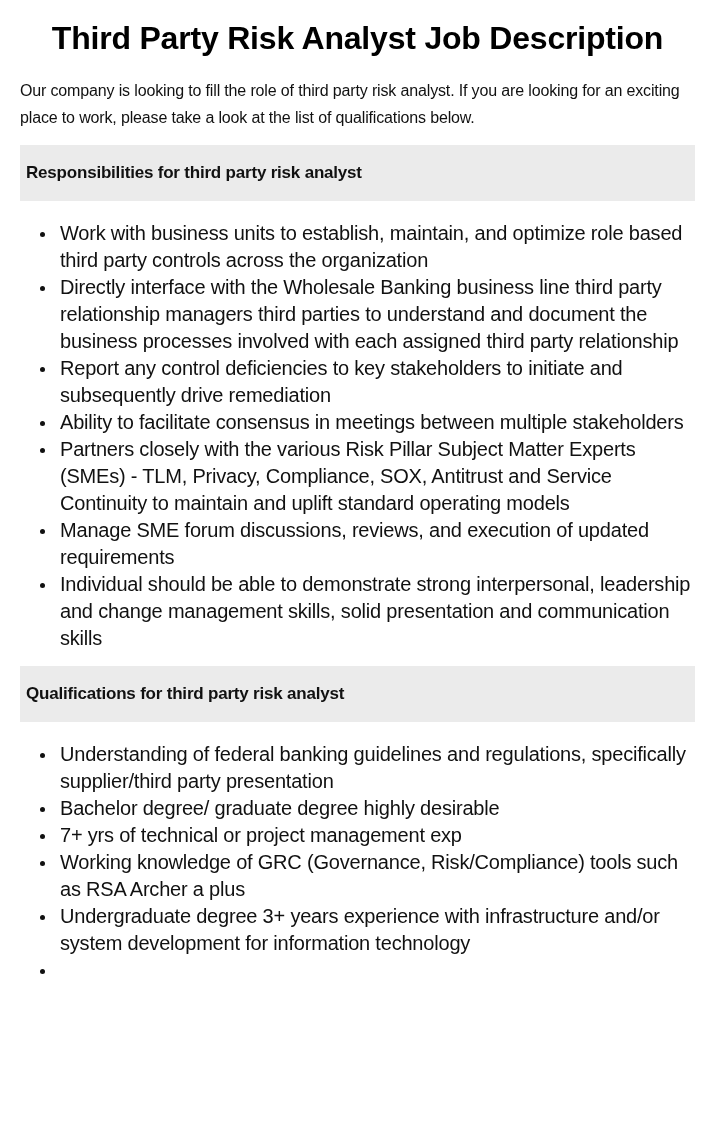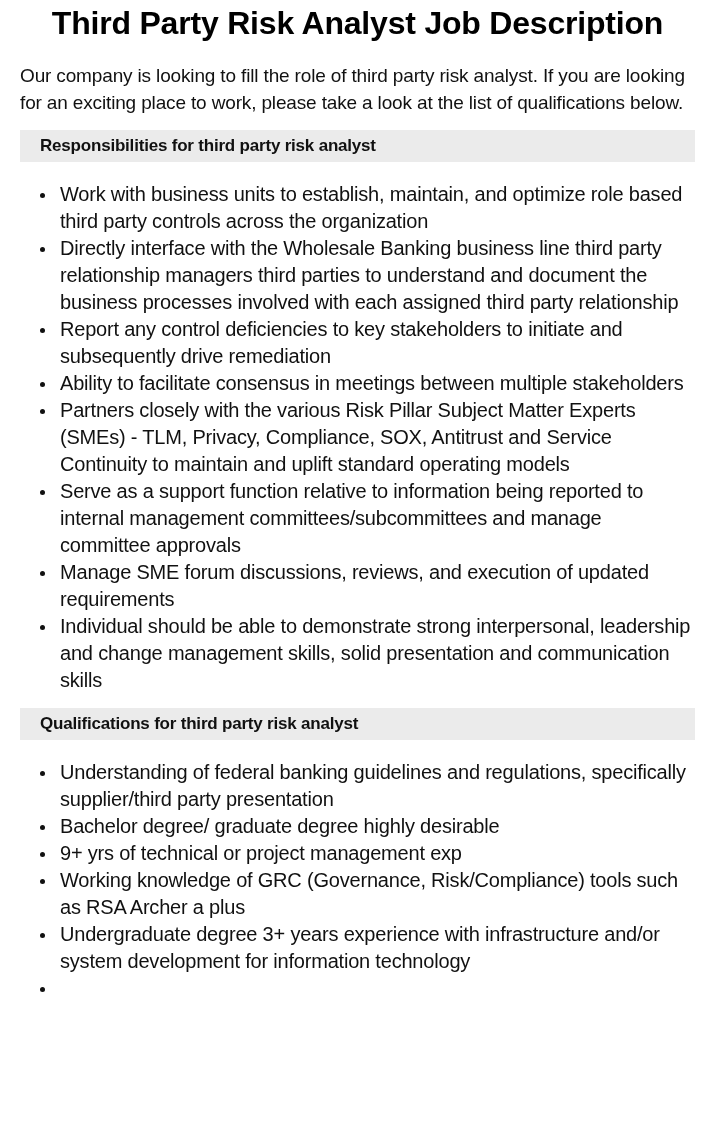--- a/index.html
+++ b/index.html
@@ -12,40 +12,40 @@
       height: 1137px;
       overflow: hidden;
       font-family: "Liberation Sans", sans-serif;
       color: #111111;
     }
     .page {
       padding: 0 25px 0 20px;
     }
     h1 {
       margin: 0;
-      padding-top: 3px;
+      padding-top: 18px;
       height: 42px;
       line-height: 40px;
       font-size: 32px;
       font-weight: bold;
       text-align: center;
       letter-spacing: -0.2px;
       color: #000000;
     }
     .intro {
       margin: 17px 0 0 0;
-      font-size: 19px;
+      font-size: 16px;
       line-height: 27px;
       letter-spacing: -0.15px;
     }
     .section-header {
       margin-top: 14px;
-      height: 32px;
+      height: 56px;
       background: #ebebeb;
-      padding-left: 20px;
+      padding-left: 6px;
       display: flex;
       align-items: center;
       font-size: 17px;
       font-weight: bold;
       color: #111111;
       letter-spacing: -0.2px;
     }
     ul {
       margin: 19px 0 0 0;
       padding-left: 40px;
@@ -75,27 +75,26 @@
   <h1>Third Party Risk Analyst Job Description</h1>
   <p class="intro">Our company is looking to fill the role of third party risk analyst. If you are looking for an exciting place to work, please take a look at the list of qualifications below.</p>
 
   <div class="section-header">Responsibilities for third party risk analyst</div>
   <ul>
     <li><span class="bullet"></span><span>Work with business units to establish, maintain, and optimize role based third party controls across the organization</span></li>
     <li><span class="bullet"></span><span>Directly interface with the Wholesale Banking business line third party relationship managers third parties to understand and document the business processes involved with each assigned third party relationship</span></li>
     <li><span class="bullet"></span><span>Report any control deficiencies to key stakeholders to initiate and subsequently drive remediation</span></li>
     <li><span class="bullet"></span><span>Ability to facilitate consensus in meetings between multiple stakeholders</span></li>
     <li><span class="bullet"></span><span>Partners closely with the various Risk Pillar Subject Matter Experts (SMEs) - TLM, Privacy, Compliance, SOX, Antitrust and Service Continuity to maintain and uplift standard operating models</span></li>
-    <li><span class="bullet"></span><span>Serve as a support function relative to information being reported to internal management committees/subcommittees and manage committee approvals</span></li>
     <li><span class="bullet"></span><span>Manage SME forum discussions, reviews, and execution of updated requirements</span></li>
     <li><span class="bullet"></span><span>Individual should be able to demonstrate strong interpersonal, leadership and change management skills, solid presentation and communication skills</span></li>
   </ul>
 
   <div class="section-header sec2">Qualifications for third party risk analyst</div>
   <ul>
     <li><span class="bullet"></span><span>Understanding of federal banking guidelines and regulations, specifically supplier/third party presentation</span></li>
     <li><span class="bullet"></span><span>Bachelor degree/ graduate degree highly desirable</span></li>
-    <li><span class="bullet"></span><span>9+ yrs of technical or project management exp</span></li>
+    <li><span class="bullet"></span><span>7+ yrs of technical or project management exp</span></li>
     <li><span class="bullet"></span><span>Working knowledge of GRC (Governance, Risk/Compliance) tools such as RSA Archer a plus</span></li>
     <li><span class="bullet"></span><span>Undergraduate degree 3+ years experience with infrastructure and/or system development for information technology</span></li>
     <li><span class="bullet"></span></li>
   </ul>
 </div>
 
 </body></html>

